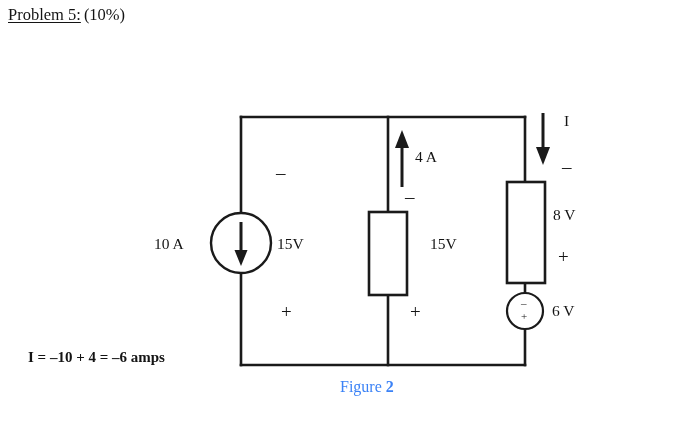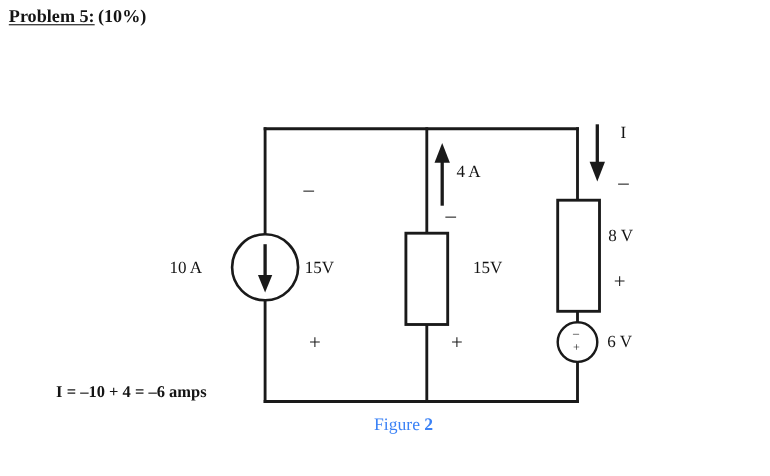--- a/index.html
+++ b/index.html
@@ -20,21 +20,20 @@
   .abs { position: absolute; }
 
   
   #problem-heading {
     left: 8px;
     top: 6px;
     font-size: 16.5px;
     line-height: 1.1;
     white-space: nowrap;
     color: #141414;
-    font-weight: bold;
   }
   #problem-heading .u {
     text-decoration: underline;
     text-underline-offset: 2px;
   }
   #problem-heading .pct { margin-left: 3px; }
 
   #problem-prompt {
     left: 72px;
     top: 46px;
@@ -44,21 +43,20 @@
   }
   #problem-prompt b { font-weight: bold; }
 
   #answer-line {
     left: 28px;
     top: 349px;
     font-size: 15px;
     font-weight: bold;
     white-space: nowrap;
     color: #141414;
-    margin-left: 23px;
   }
 
   #figure-caption {
     left: 340px;
     top: 378px;
     font-size: 16px;
     white-space: nowrap;
     color: #3b82f6;
   }
   #figure-caption b { font-weight: bold; }

